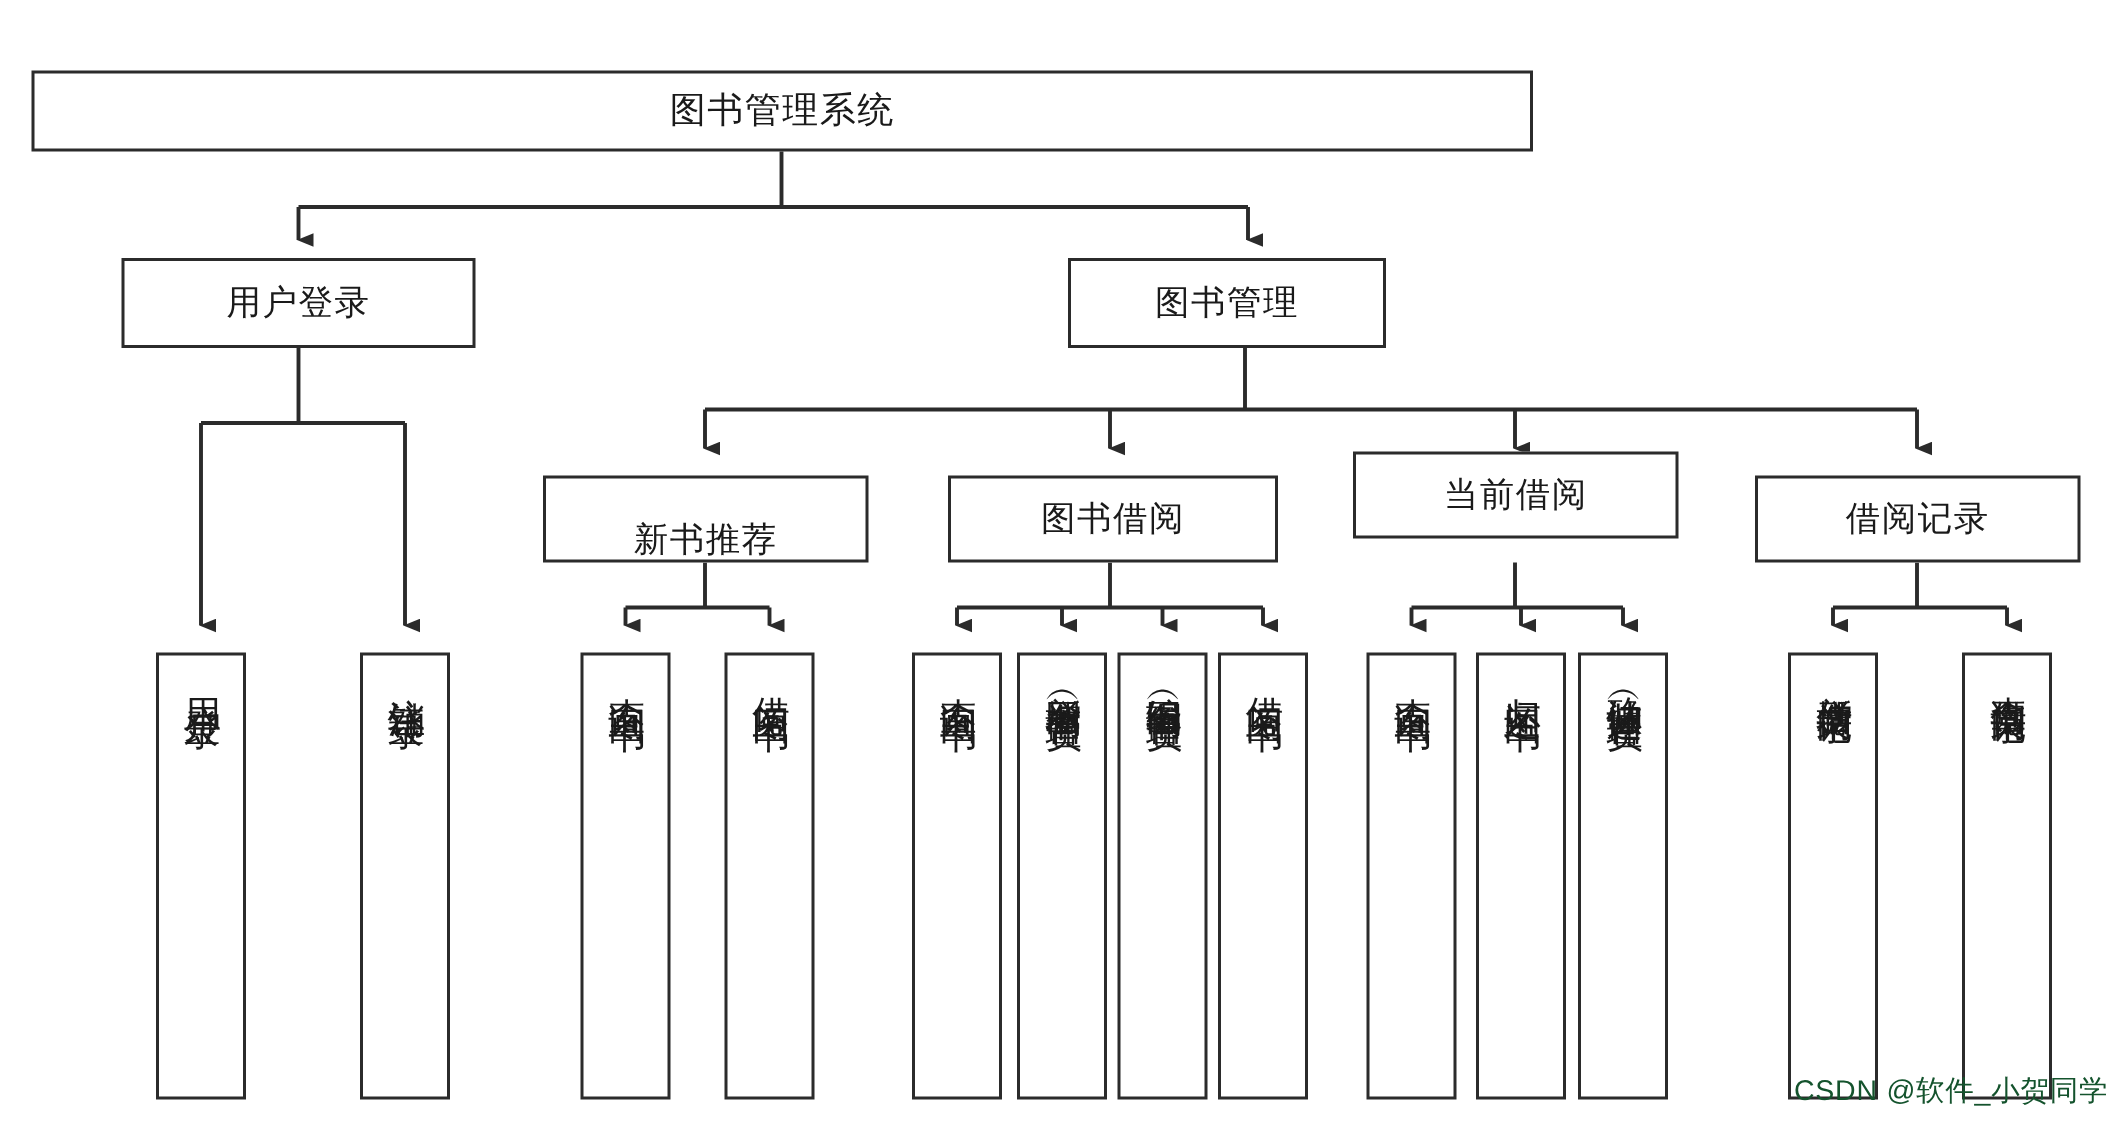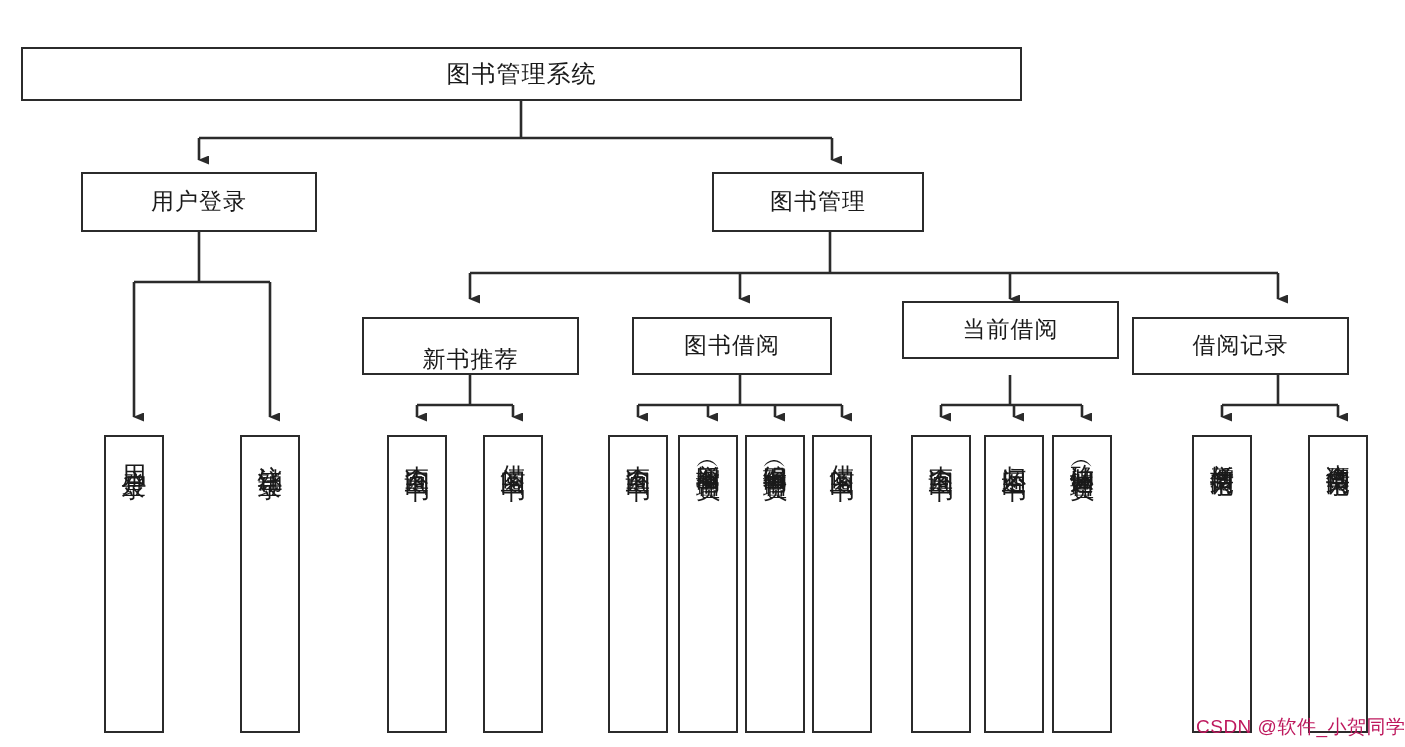--- a/index.html
+++ b/index.html
@@ -60,21 +60,21 @@
     line-height: 1;
     letter-spacing: 4px;
     white-space: nowrap;
   }
   .node.v.tall .lbl { letter-spacing: 2px; font-size: 24px; }
   .watermark {
     position: absolute;
     left: 1196px;
     top: 714px;
     font-size: 19px;
-    color: #be185d;
+    color: #14532d;
     white-space: nowrap;
     letter-spacing: 0.5px;
   }
 </style>
 </head>
 <body>
 
 <div id="canvas">
 
   <svg class="wires" viewBox="0 0 1405 747">
@@ -134,27 +134,27 @@
   <div class="node h" id="n-l2-0" style="left: 81px; top: 172px; width: 236px; height: 60px;">
     <span class="lbl">用户登录</span>
   </div>
   <div class="node h" id="n-l2-1" style="left: 712px; top: 172px; width: 212px; height: 60px;">
     <span class="lbl">图书管理</span>
   </div>
 
   <div class="node h" id="n-l3-0" style="left: 362px; top: 317px; width: 217px; height: 58px; align-items: flex-end;">
     <span class="lbl">新书推荐</span>
   </div>
-  <div class="node h" id="n-l3-1" style="left: 632px; top: 317px; width: 200px; height: 58px;">
+  <div class="node h" id="n-l3-1" style="left: 632px; top: 317px; width: 220px; height: 58px;">
     <span class="lbl">图书借阅</span>
   </div>
   <div class="node h" id="n-l3-2" style="left: 902px; top: 301px; width: 217px; height: 58px;">
     <span class="lbl">当前借阅</span>
   </div>
-  <div class="node h" id="n-l3-3" style="left: 1132px; top: 317px; width: 217px; height: 58px;">
+  <div class="node h" id="n-l3-3" style="left: 1170px; top: 317px; width: 217px; height: 58px;">
     <span class="lbl">借阅记录</span>
   </div>
 
   <div class="node v" id="n-leaf-0" style="left: 104px; top: 435px; width: 60px; height: 298px;">
     <span class="lbl">用户登录</span>
   </div>
   <div class="node v" id="n-leaf-1" style="left: 240px; top: 435px; width: 60px; height: 298px;">
     <span class="lbl">注销登录</span>
   </div>
   <div class="node v" id="n-leaf-2" style="left: 387px; top: 435px; width: 60px; height: 298px;">

